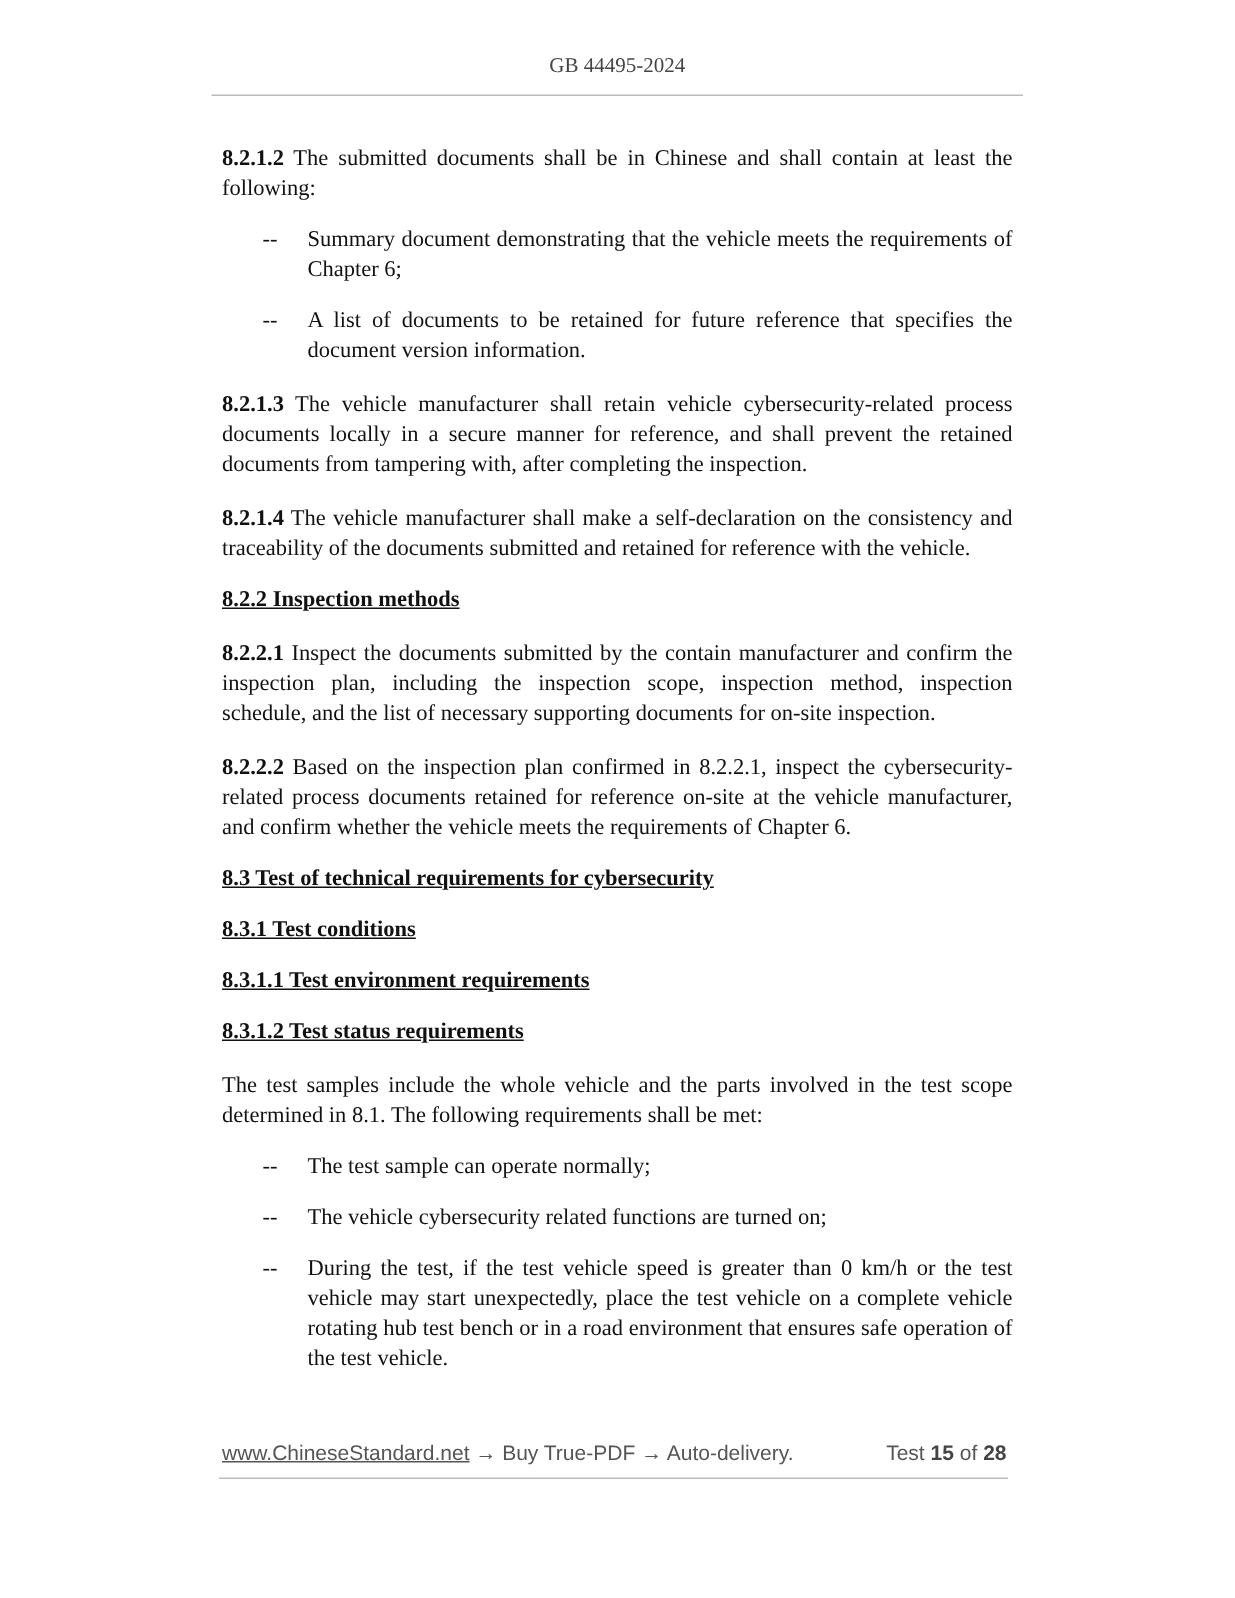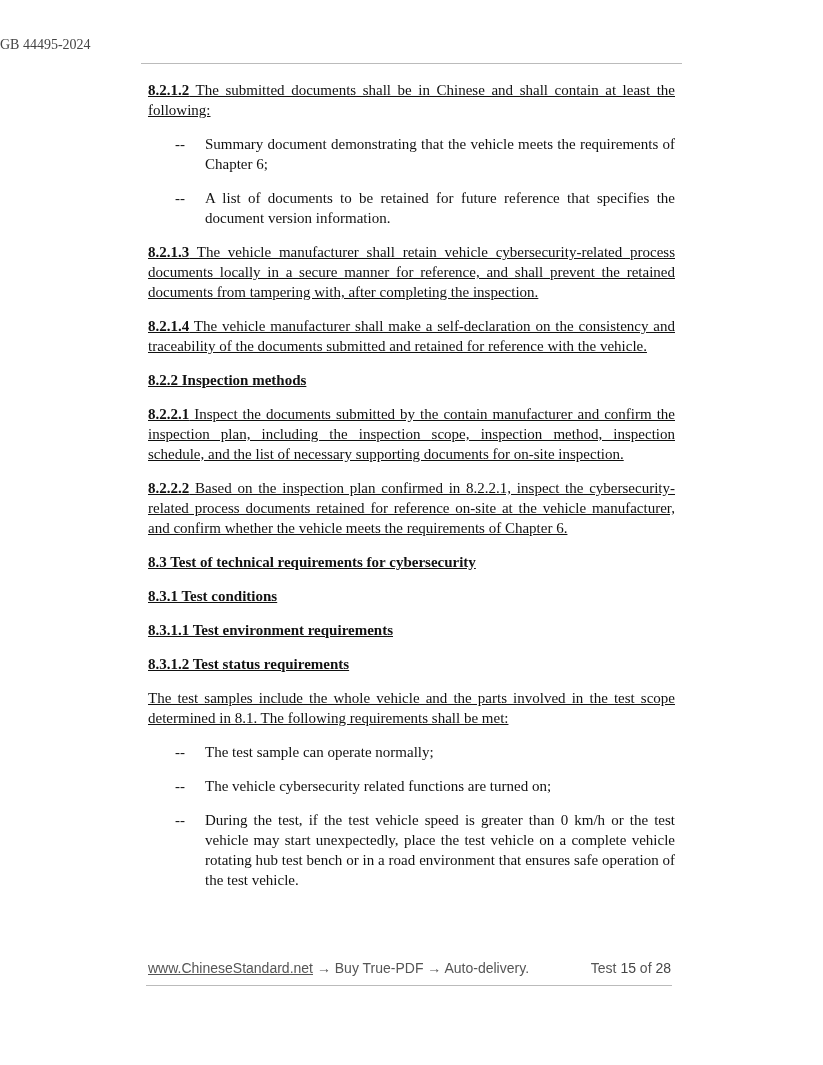--- a/index.html
+++ b/index.html
@@ -1,33 +1,33 @@
 <!DOCTYPE html>
 <html><head>
   <meta charset="utf-8">
   <style>
     html, body { margin: 0; padding: 0; background: #ffffff; }
     body { width: 823px; height: 1065px; position: relative; overflow: hidden; color: #000; }
     .page { position: absolute; left: 0; top: 0; width: 823px; height: 1065px; }
-    .hdr { position: absolute; top: 37px; left: 0; width: 823px; text-align: left;
+    .hdr { position: absolute; top: 37px; left: 0; width: 823px; text-align: center;
       font-family: "Liberation Serif", serif; font-size: 14px; color: #444; }
     .hdr-rule { position: absolute; top: 63px; left: 141px; width: 541px; height: 1px; background: #bbbbbb; }
     .body { position: absolute; top: 80px; left: 148px; width: 527px;
       font-family: "Liberation Serif", serif; font-size: 15px; line-height: 20px; color: #111; }
-    .p { margin: 0 0 14px 0; text-align: justify; text-decoration: underline; }
+    .p { margin: 16px 0 14px 0; text-align: justify; }
     .b { font-weight: bold; }
     .h { margin: 0 0 14px 0; font-weight: bold; text-decoration: underline; }
     .li { position: relative; padding-left: 57px; margin: 0 0 14px 0; text-align: justify; }
     .li .dash { position: absolute; left: 27px; top: 0; }
     .ftr-rule { position: absolute; top: 985px; left: 146px; width: 526px; height: 1px; background: #bbbbbb; }
     .ftr { position: absolute; top: 960px; left: 148px; width: 523px;
       font-family: "Liberation Sans", sans-serif; font-size: 14px; color: #555; }
     .ftr .link { color: #555; text-decoration: underline; }
     .ftr .right { position: absolute; right: 0; top: 0; }
-    .ftr .num { font-weight: normal; color: #444; }
+    .ftr .num { font-weight: bold; color: #444; }
   </style>
 </head>
 <body>
 
 <div class="page">
   <div class="hdr">GB 44495-2024</div>
   <div class="hdr-rule"></div>
 
   <div class="body">
     <p class="p"><span class="b">8.2.1.2</span><span> The submitted documents shall be in Chinese and shall contain at least the following:</span></p>

